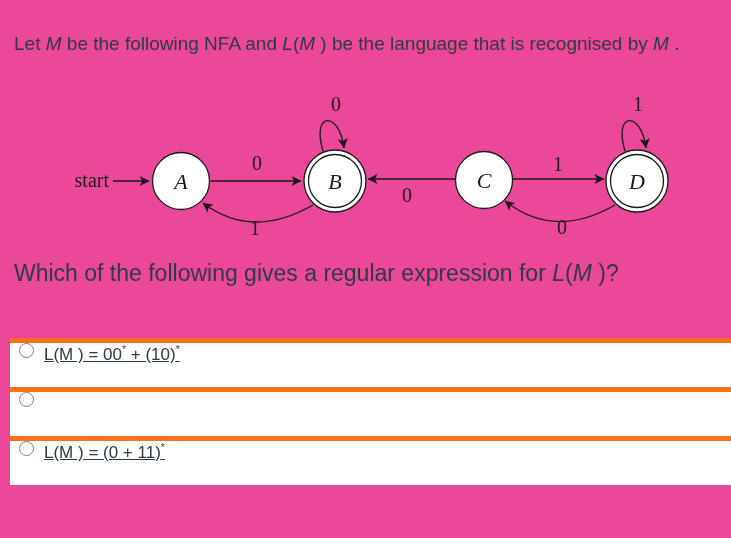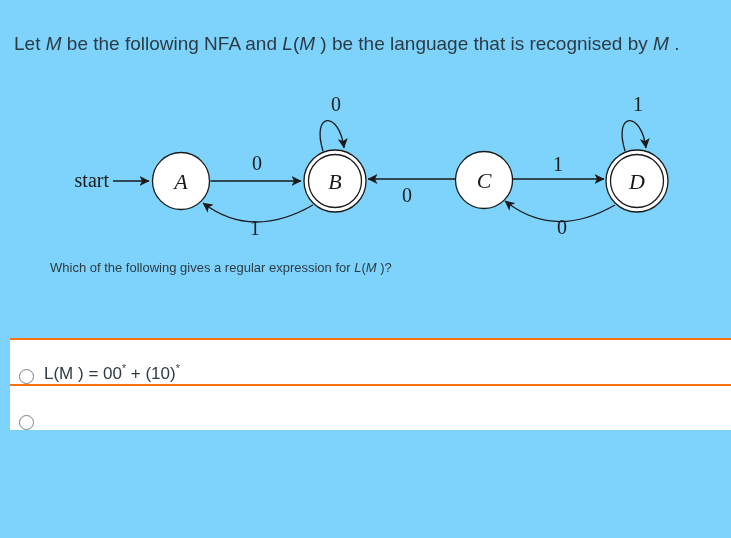--- a/index.html
+++ b/index.html
@@ -1,40 +1,39 @@
 <!DOCTYPE html>
 <html><head>
 <meta charset="utf-8">
 <style>
   html,body { margin:0; padding:0; background:#ffffff; }
   .page {
-    position:relative; width:731px; height:538px; background:#7dd3fc;
+    position:relative; width:731px; height:538px; background:#ec4899;
     font-family:"Liberation Sans","DejaVu Sans",sans-serif; color:#2D3B45;
     overflow:hidden;
   }
   .title {
     position:absolute; left:14px; top:33px; font-size:19px; line-height:1.2;
     white-space:nowrap;
   }
   .question {
-    position:absolute; left:14px; top:260px; font-size:13px; line-height:1.2;
+    position:absolute; left:14px; top:260px; font-size:23px; line-height:1.2;
     white-space:nowrap;
-    margin-left:36px;
   }
   .diagram { position:absolute; left:0; top:0; pointer-events:none; }
   .diagram text {
     font-family:"Liberation Serif","DejaVu Serif",serif; fill:#1a1a1a;
   }
   .state-label { font-size:22px; font-style:italic; }
   .edge-label { font-size:20px; }
   .start-label { font-size:20px; }
   .options { position:absolute; left:10px; right:0; top:338px; }
   .option {
-    height:44px; display:flex; align-items:flex-end;
-    border-top:2px solid #f97316; cursor:pointer; background:#ffffff;
+    height:44px; display:flex; align-items:flex-start;
+    border-top:5px solid #f97316; cursor:pointer; background:#ffffff;text-decoration:underline;
   }
   .radio {
     width:15px; height:15px; box-sizing:border-box; flex:none;
     border:1px solid #767F88; border-radius:50%; background:#ffffff;
     margin-left:9px;
   }
   .option-label { margin-left:10px; font-size:17px; white-space:nowrap; }
   .option-label sup { font-size:62%; }
   .title i, .question i { font-style:italic; }
 </style>
@@ -94,15 +93,19 @@
   <div class="question"><span>Which of the following gives a regular expression for </span><i>L</i><span>(</span><i>M</i><span> )?</span></div>
 
   <div class="options">
     <div class="option">
       <span class="radio"></span>
       <span class="option-label">L(M ) = 00<sup>*</sup> + (10)<sup>*</sup></span>
     </div>
     <div class="option">
       <span class="radio"></span>
     </div>
+    <div class="option">
+      <span class="radio"></span>
+      <span class="option-label">L(M ) = (0 + 11)<sup>*</sup></span>
+    </div>
   </div>
 
 </div>
 
 </body></html>

